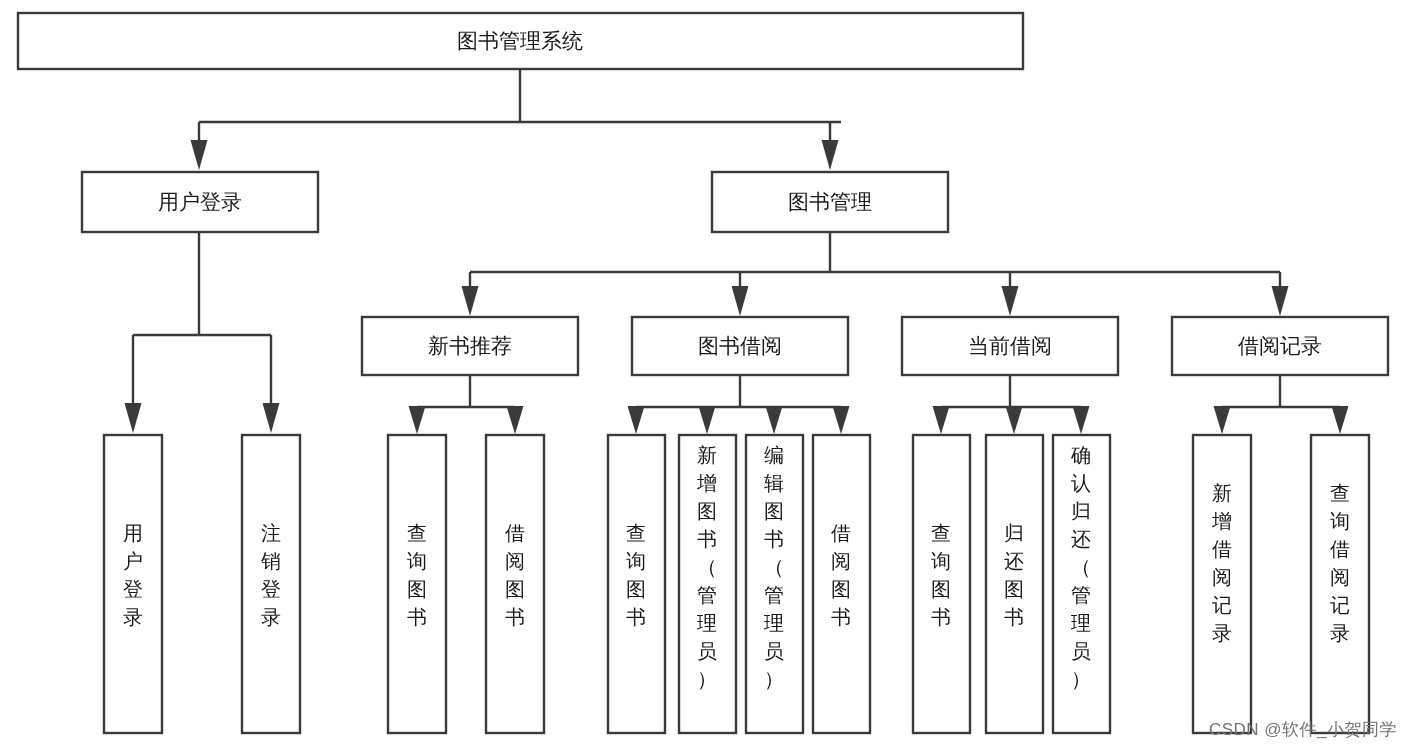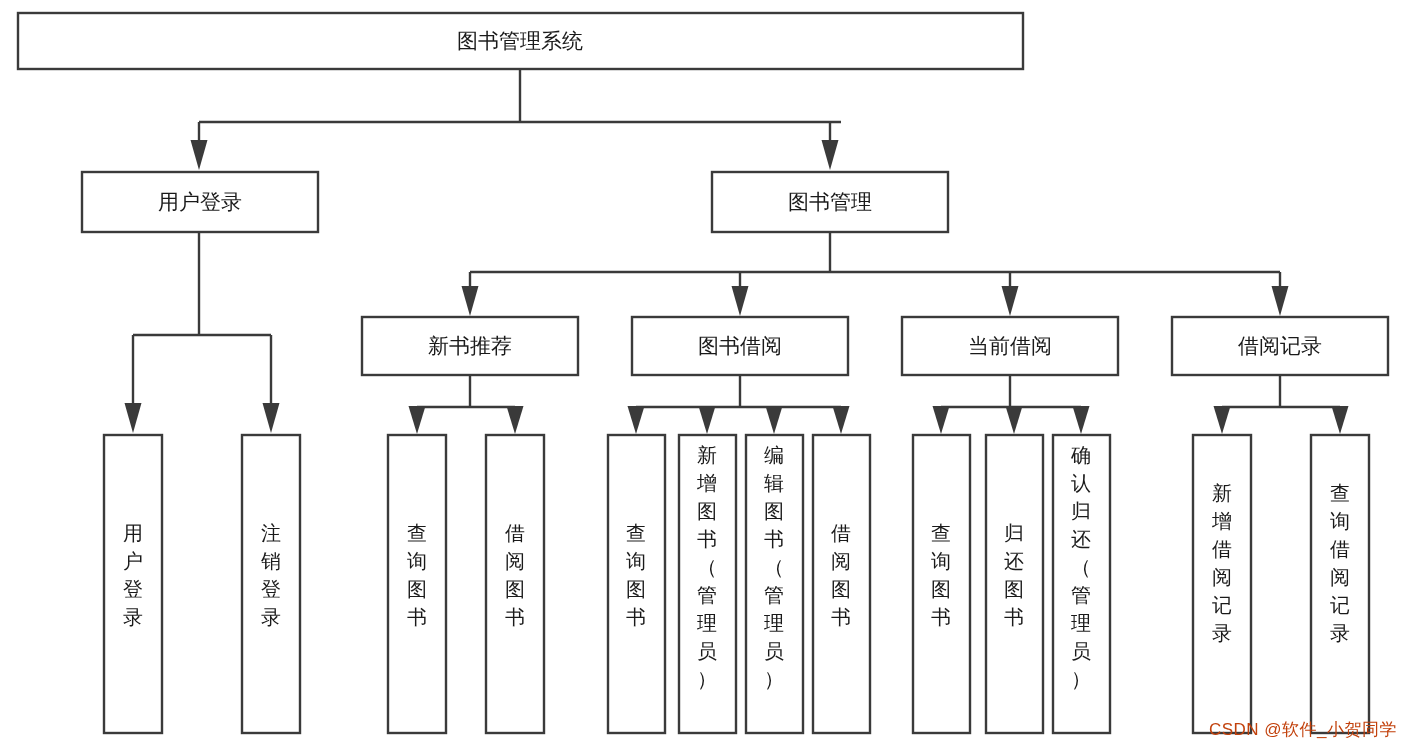--- a/index.html
+++ b/index.html
@@ -57,21 +57,21 @@
   .arrow-head {
     fill: #3a3a3a;
     stroke: none;
   }
   .watermark {
     position: absolute;
     right: 8px;
     bottom: 6px;
     font-family: "Liberation Sans", "DejaVu Sans", sans-serif;
     font-size: 17px;
-    color: #c2410c;
+    color: #737373;
     letter-spacing: 0.5px;
     user-select: none;
     pointer-events: none;
   }
 </style>
 </head>
 <body>
 
 <div id="diagram-root">
 

